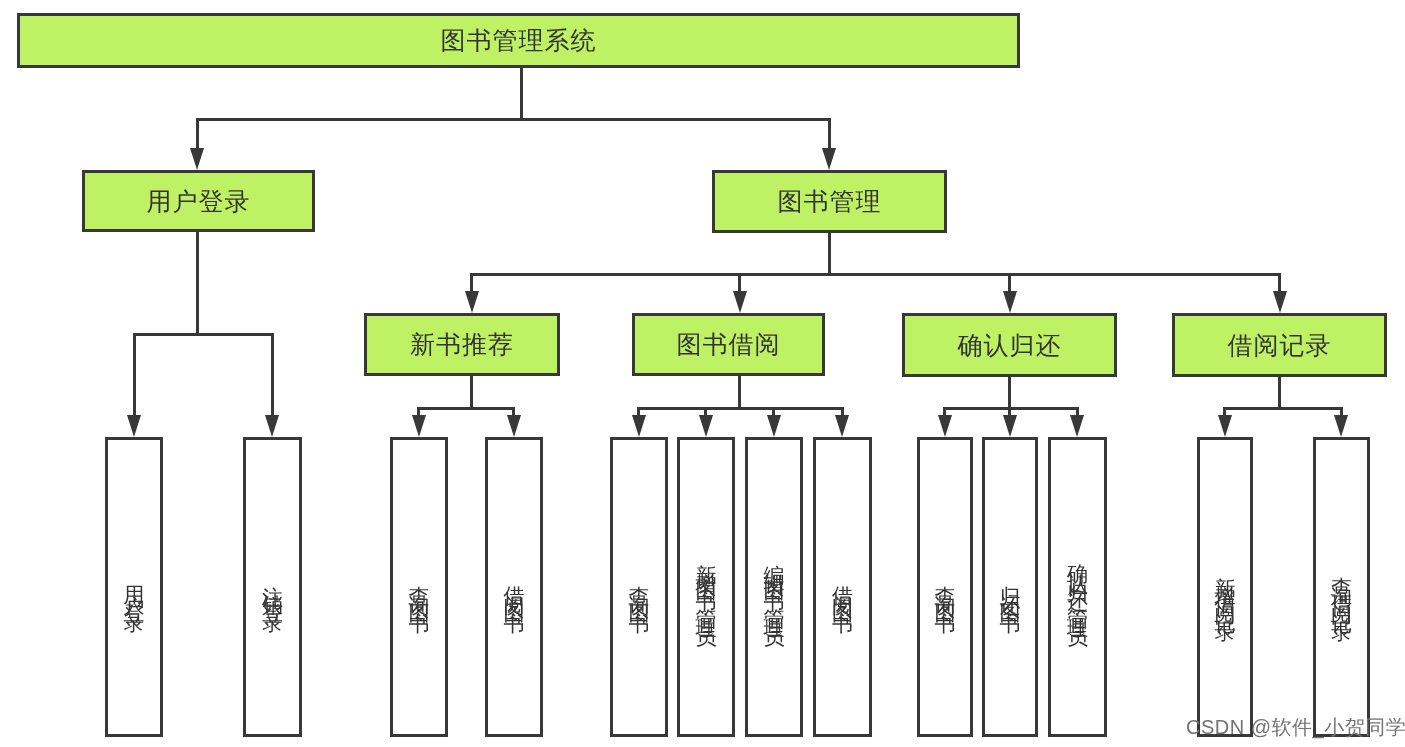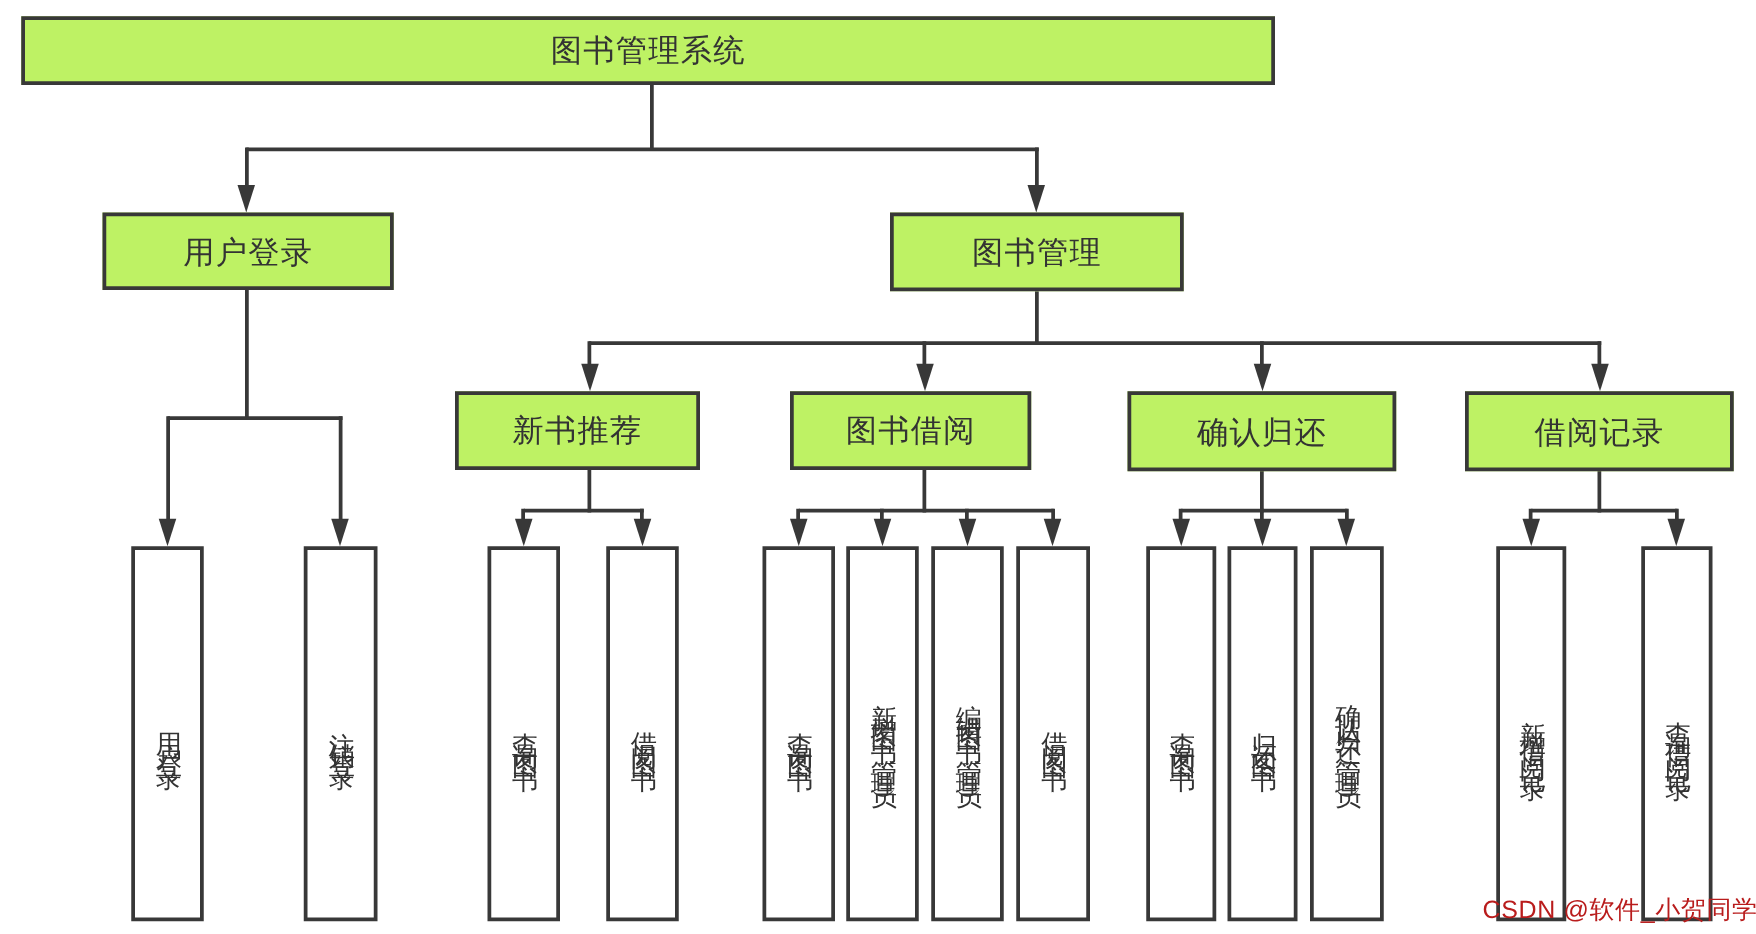--- a/index.html
+++ b/index.html
@@ -25,21 +25,21 @@
   }
   .hline { position:absolute; height:3px; background:#383838; z-index:1; }
   .vline { position:absolute; width:3px;  background:#383838; z-index:1; }
   .arrow {
     position:absolute; width:0; height:0; z-index:1;
     border-left:7px solid transparent; border-right:7px solid transparent;
     border-top:22px solid #383838;
   }
   .watermark {
     position:absolute; left:1186px; top:714px; z-index:6;
-    font-size:20px; color:#b91c1c; white-space:nowrap; letter-spacing:0.5px;
+    font-size:20px; color:#737373; white-space:nowrap; letter-spacing:0.5px;
   }
 </style>
 </head>
 <body>
 
 <div class="canvas">
 
   <div class="hbox" style="left:17px;top:13px;width:1003px;height:55px">
     <span>图书管理系统</span>
   </div>

